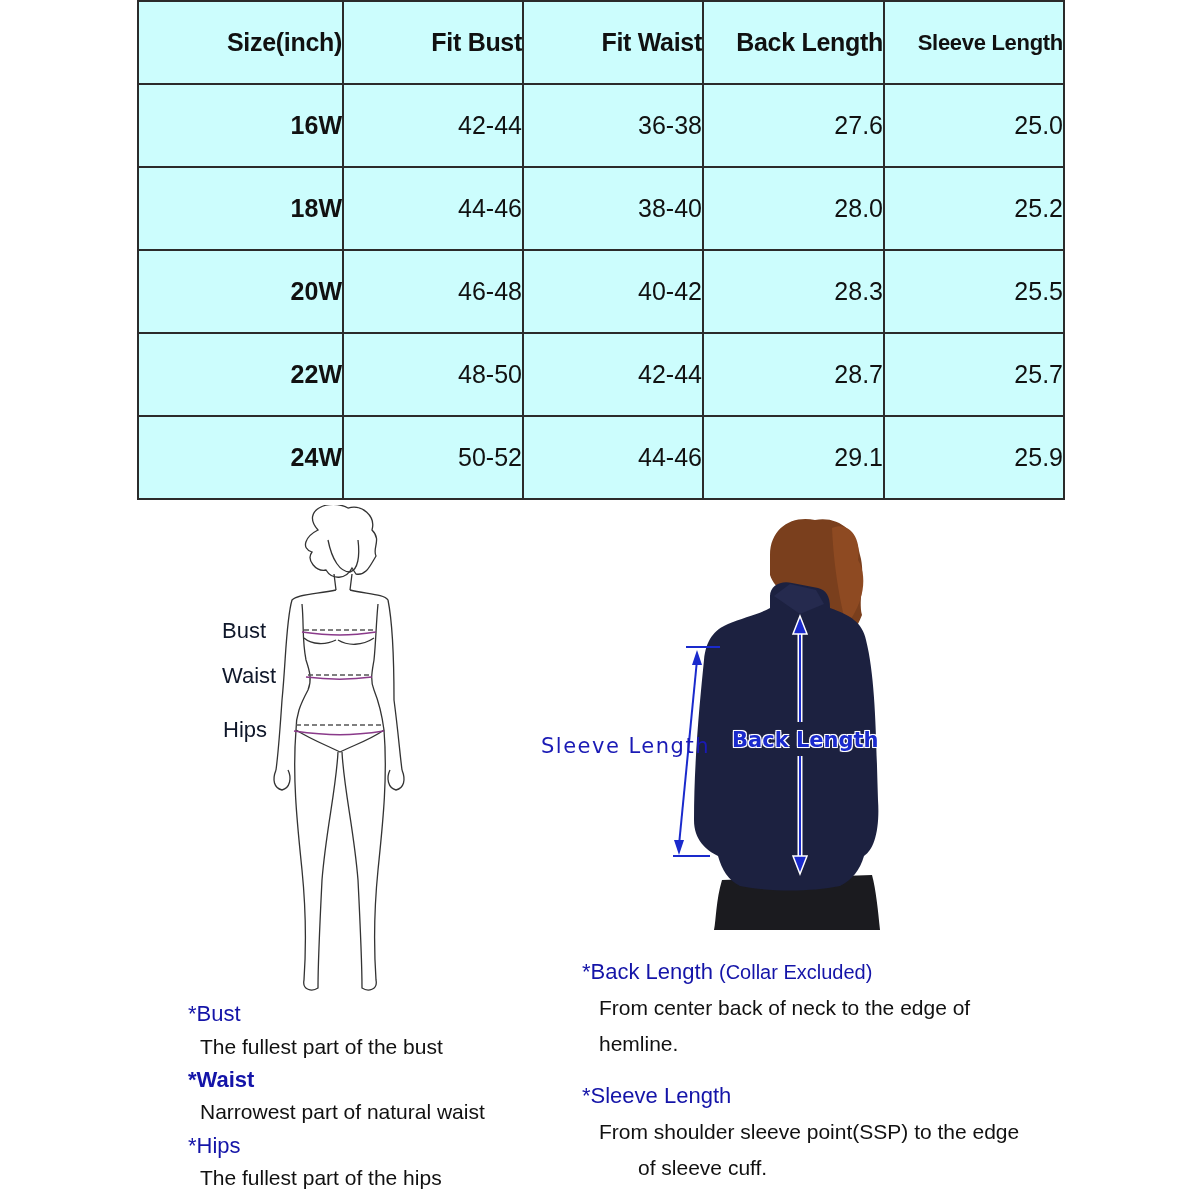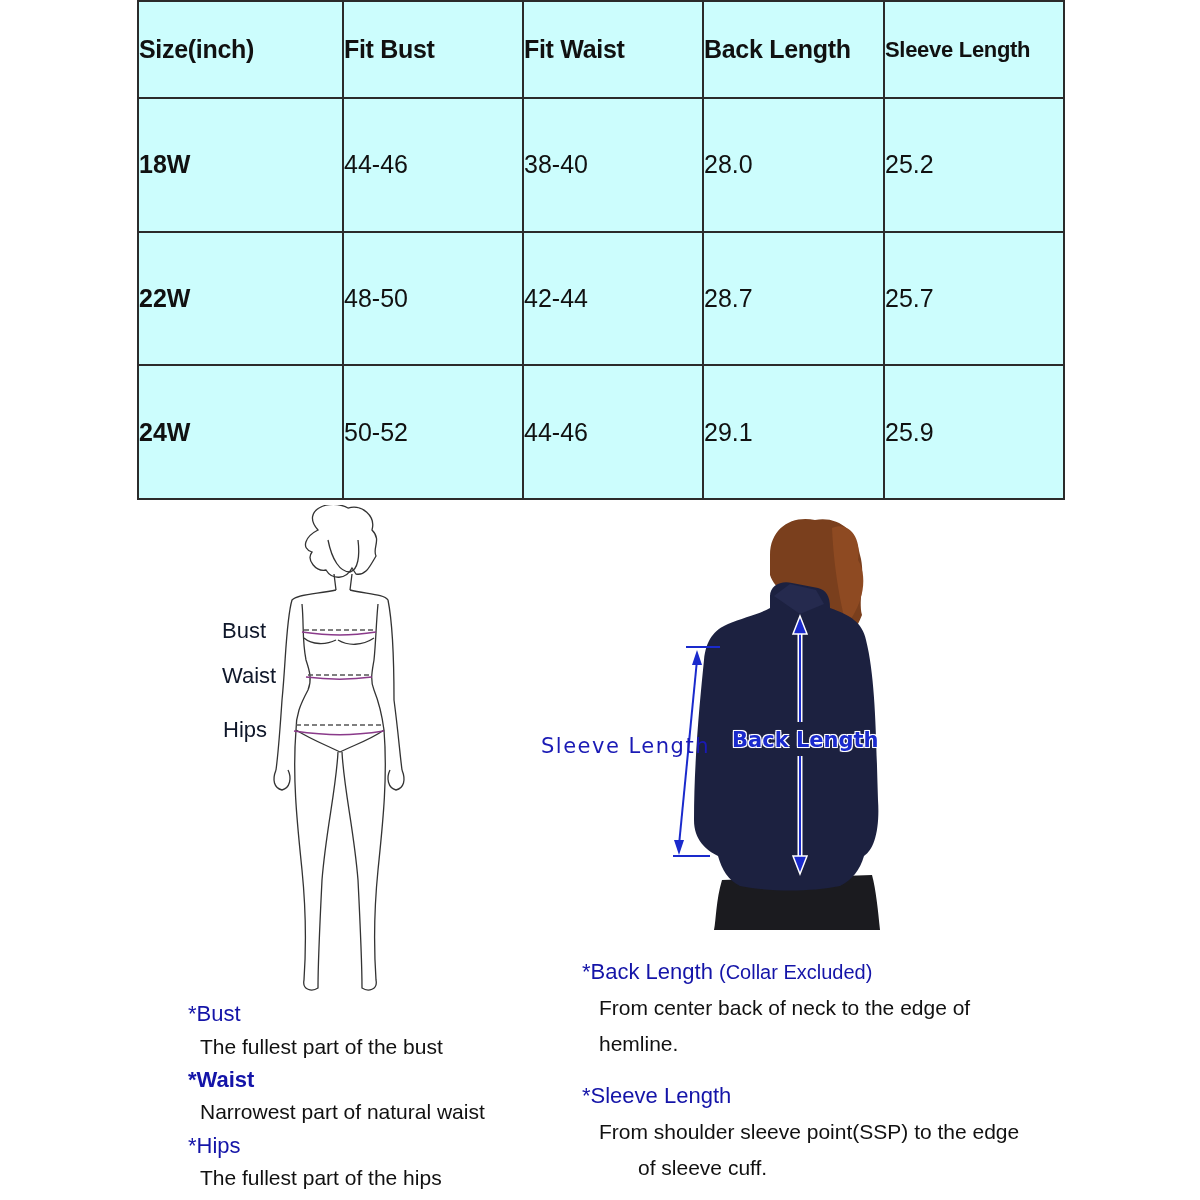--- a/index.html
+++ b/index.html
@@ -4,22 +4,22 @@
 <style>
   * { box-sizing: border-box; margin: 0; padding: 0; }
   html, body { width: 1200px; height: 1200px; background: #ffffff; overflow: hidden; }
   body { position: relative; font-family: "Liberation Sans", sans-serif; }
 
   .size-table {
     position: absolute; left: 137px; top: 0; width: 926px; height: 500px;
     border-collapse: collapse; background: #ccfdfd; table-layout: fixed;
   }
   .size-table th, .size-table td {
-    border: 2px solid #2b2b2b; text-align: left; vertical-align: middle;
-    color: #111; height: 97px; font-family: "Liberation Sans", sans-serif;
+    border: 2px solid #2b2b2b; text-align: right; vertical-align: middle;
+    color: #111; height: 83px; font-family: "Liberation Sans", sans-serif;
   }
   .size-table th { font-weight: bold; font-size: 25px; letter-spacing: -0.3px; }
   .size-table th.narrow { font-size: 22px; }
   .size-table td { font-size: 25px; }
   .size-table td.size { font-weight: bold; }
   .c1 { width: 205px; } .c2 { width: 180px; } .c3 { width: 180px; } .c4 { width: 181px; } .c5 { width: 180px; }
 
   .figure { position: absolute; }
   .body-label {
     position: absolute; color: #0f172a; font-size: 22px;
@@ -56,25 +56,39 @@
     <tr>
       <th>Size(inch)</th>
       <th>Fit Bust</th>
       <th>Fit Waist</th>
       <th>Back Length</th>
       <th class="narrow">Sleeve Length</th>
     </tr>
   </thead>
   <tbody>
     <tr>
+      <td class="size">16W</td>
+      <td>42-44</td>
+      <td>36-38</td>
+      <td>27.6</td>
+      <td>25.0</td>
+    </tr>
+    <tr>
       <td class="size">18W</td>
       <td>44-46</td>
       <td>38-40</td>
       <td>28.0</td>
       <td>25.2</td>
+    </tr>
+    <tr>
+      <td class="size">20W</td>
+      <td>46-48</td>
+      <td>40-42</td>
+      <td>28.3</td>
+      <td>25.5</td>
     </tr>
     <tr>
       <td class="size">22W</td>
       <td>48-50</td>
       <td>42-44</td>
       <td>28.7</td>
       <td>25.7</td>
     </tr>
     <tr>
       <td class="size">24W</td>

